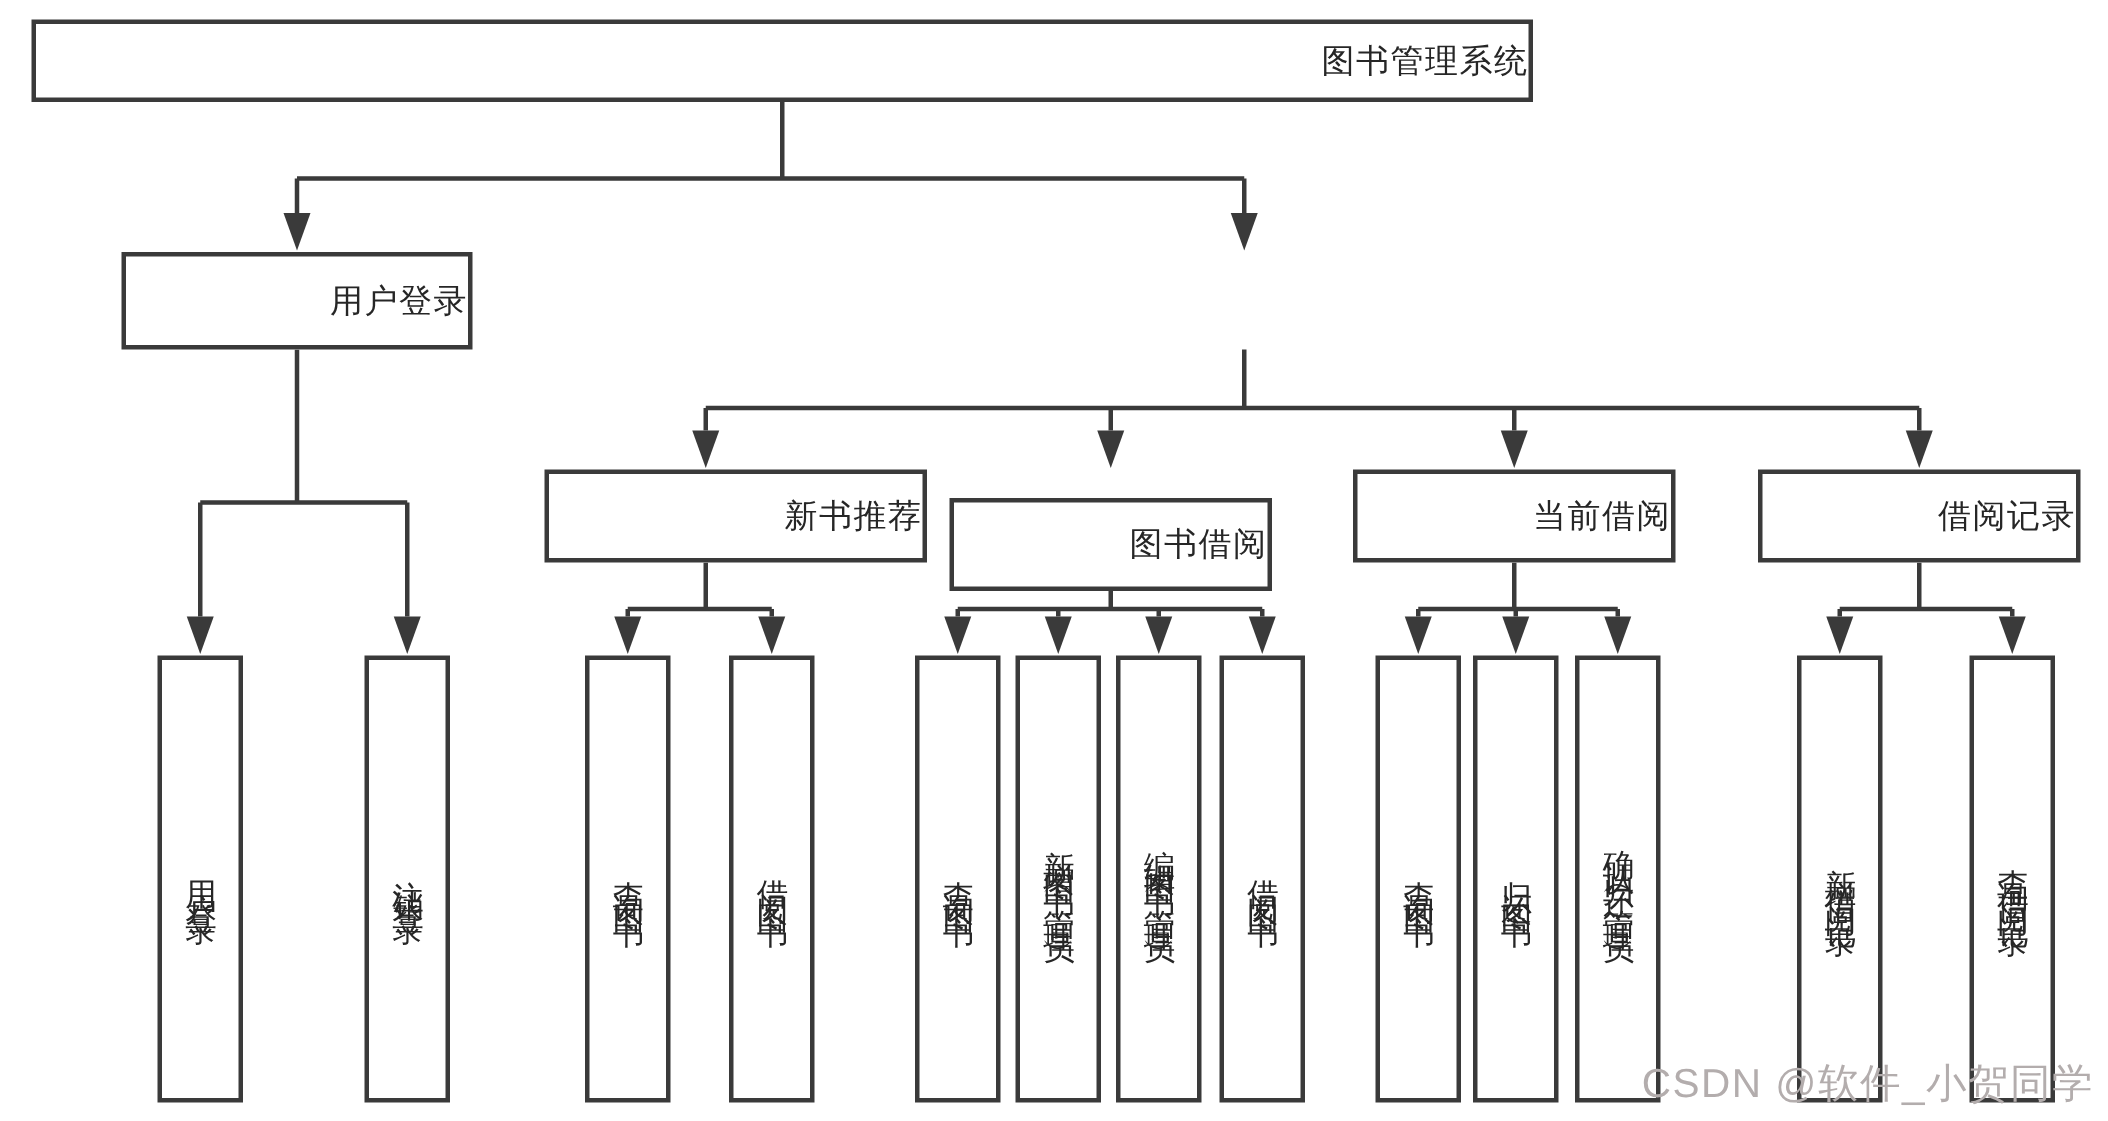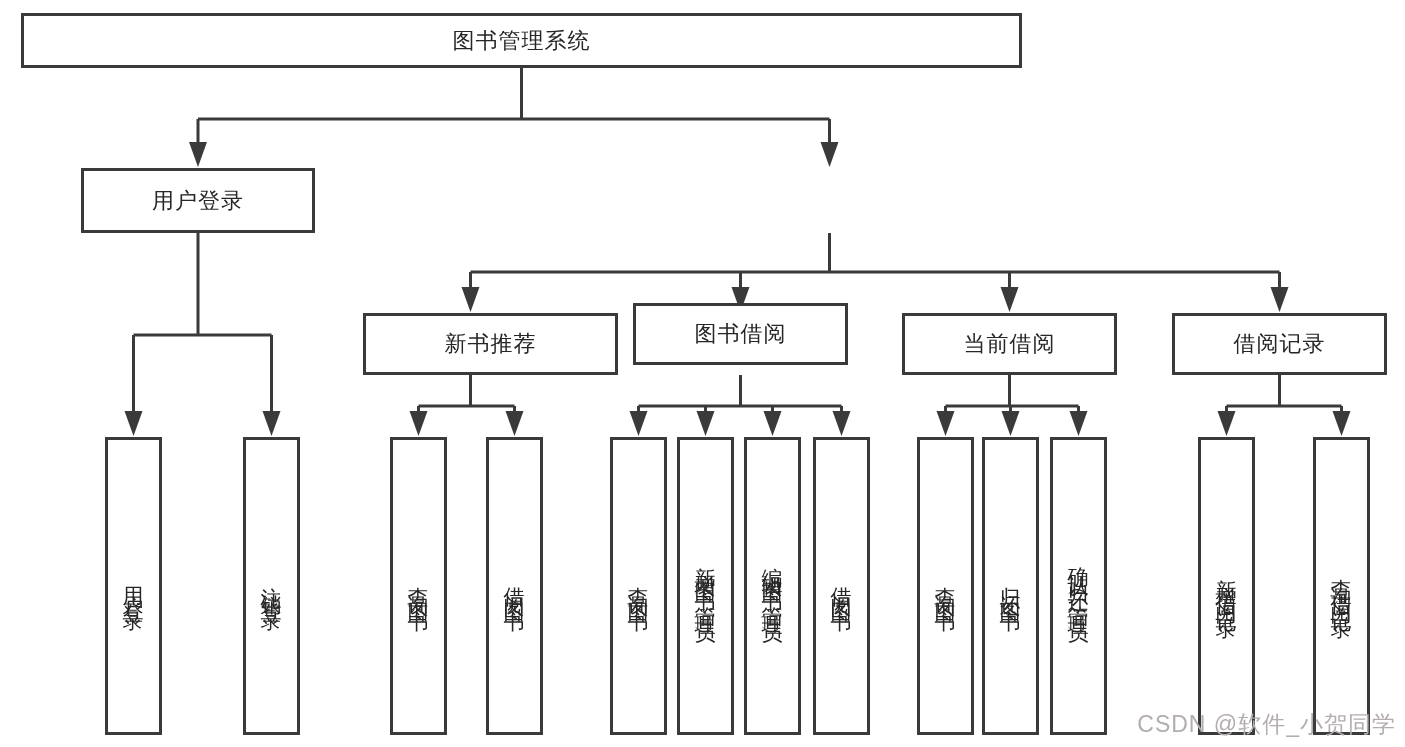--- a/index.html
+++ b/index.html
@@ -10,21 +10,21 @@
     overflow: hidden;
     font-family: "Liberation Sans", "DejaVu Sans", sans-serif;
   }
   #canvas { position: absolute; left: 0; top: 0; width: 1405px; height: 747px; }
   svg.wires { position: absolute; left: 0; top: 0; width: 1405px; height: 747px; }
   .hnode {
     position: absolute;
     box-sizing: border-box;
     border: 3px solid #3a3a3a;
     background: #ffffff;
-    display: flex; align-items: center; justify-content: center;
+    display: flex; align-items: center; justify-content: flex-end;
     font-size: 22px; color: #262626;
     letter-spacing: 1px;
   }
   .vnode {
     position: absolute;
     top: 437px; width: 57px; height: 298px;
     box-sizing: border-box;
     border: 3px solid #3a3a3a;
     background: #ffffff;
     display: flex; align-items: center; justify-content: center;
@@ -33,21 +33,21 @@
     writing-mode: vertical-rl;
     text-orientation: mixed;
     font-size: 21px; color: #262626;
     letter-spacing: 8px;
     line-height: 1;
     white-space: nowrap;
   }
   .watermark {
     position: absolute;
     right: 9px; bottom: 7px;
-    font-size: 23px;
+    font-size: 27px;
     color: #b3adad;
     letter-spacing: 1px;
   }
 </style>
 </head>
 <body>
 
 <div id="canvas">
 
   <svg class="wires" viewBox="0 0 1405 747" fill="none">
@@ -108,21 +108,21 @@
     <span>图书管理系统</span>
   </div>
 
   <div class="hnode" style="left:81px; top:168px; width:234px; height:65px">
     <span>用户登录</span>
   </div>
 
   <div class="hnode" style="left:363px; top:313px; width:255px; height:62px">
     <span>新书推荐</span>
   </div>
-  <div class="hnode" style="left:633px; top:303px; width:215px; height:62px">
+  <div class="hnode" style="left:633px; top:332px; width:215px; height:62px">
     <span>图书借阅</span>
   </div>
   <div class="hnode" style="left:902px; top:313px; width:215px; height:62px">
     <span>当前借阅</span>
   </div>
   <div class="hnode" style="left:1172px; top:313px; width:215px; height:62px">
     <span>借阅记录</span>
   </div>
 
   <div class="vnode" style="left:105px">

